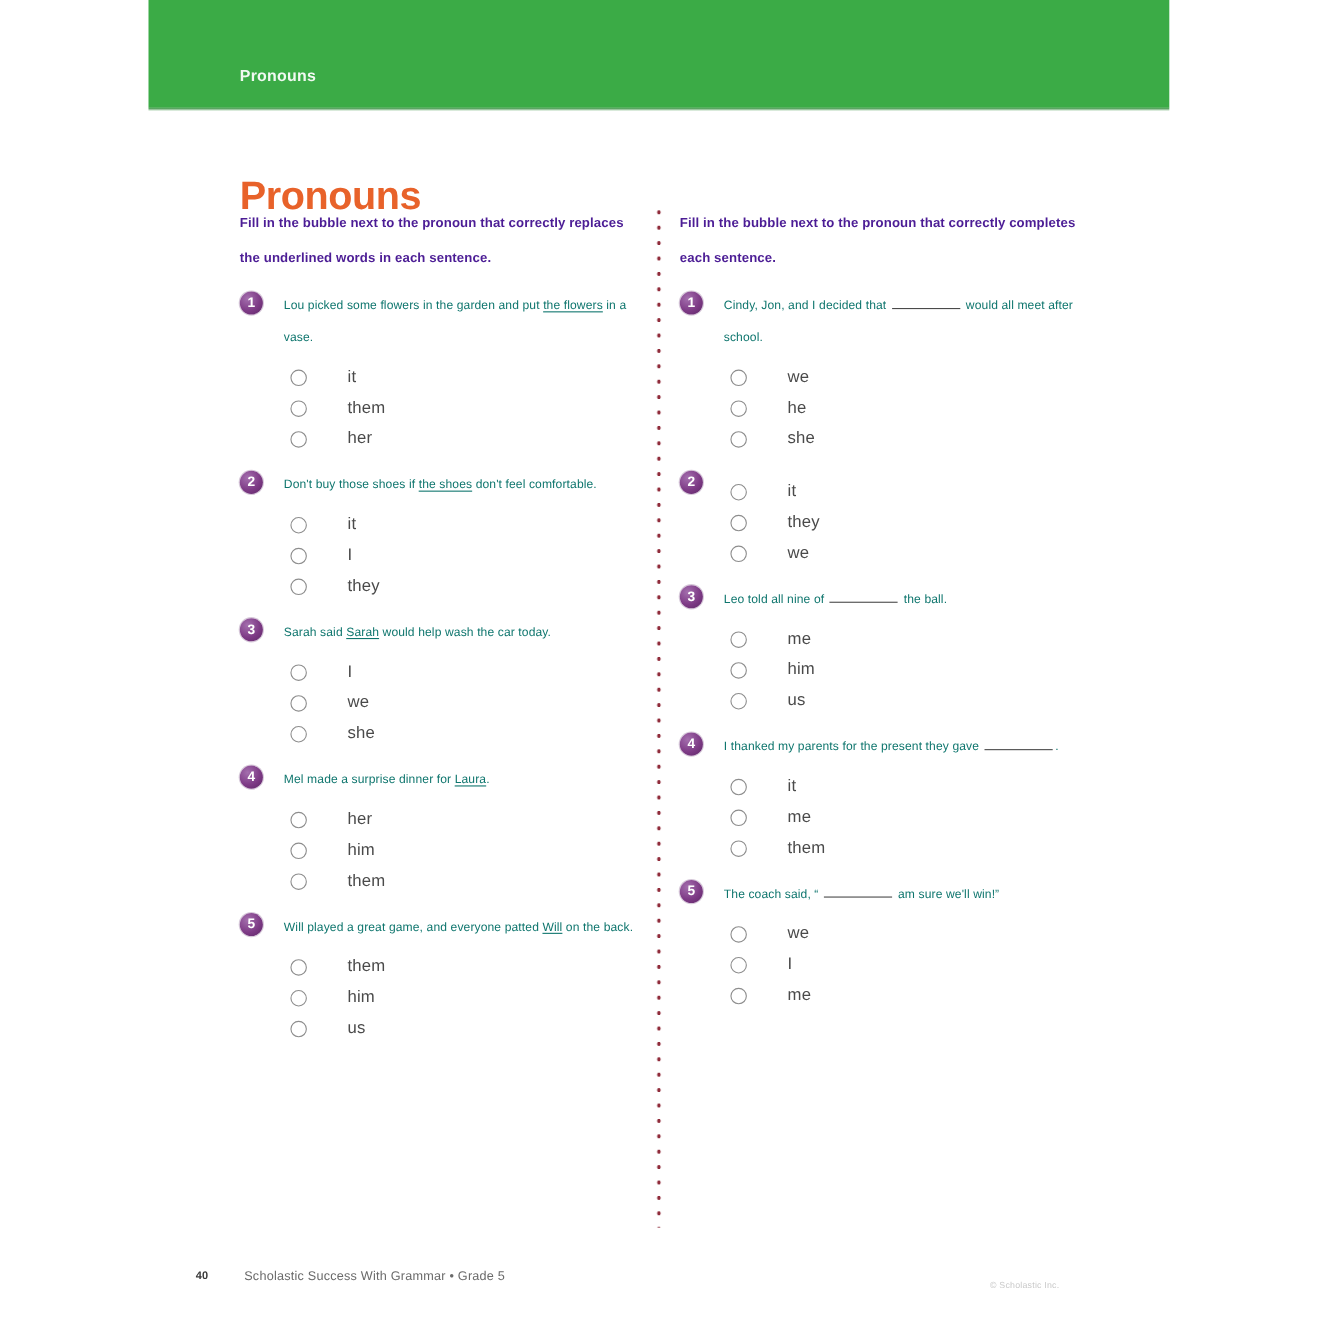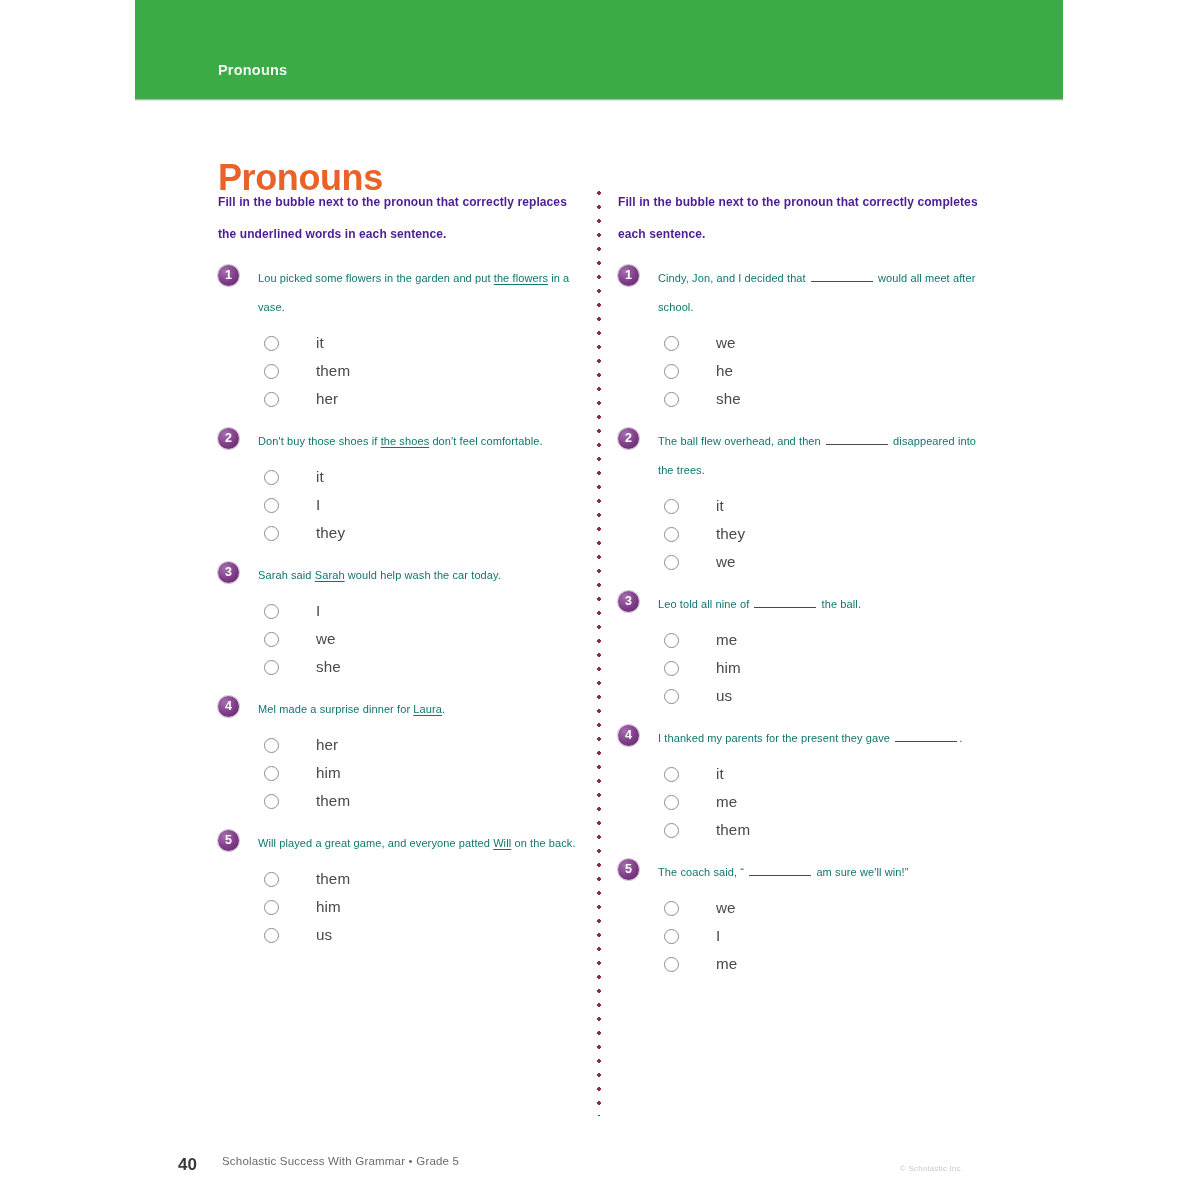--- a/index.html
+++ b/index.html
@@ -152,21 +152,21 @@
     font-size: 15.2px;
     color: #4a4a4a;
     letter-spacing: 0.1px;
   }
 
   
   .footer-page {
     position: absolute;
     left: 178px;
     top: 1155px;
-    font-size: 17px;
+    font-size: 10px;
     font-weight: bold;
     color: #3a3a3a;
   }
   .footer-title {
     position: absolute;
     left: 222px;
     top: 1155px;
     font-size: 11.5px;
     color: #6a6a6a;
     letter-spacing: 0.2px;
@@ -305,21 +305,20 @@
               <span class="choice-label">he</span>
             </div>
             <div class="choice">
               <span class="bubble"></span>
               <span class="choice-label">she</span>
             </div>
           </div>
         </div>
         <div class="question">
           <div class="qnum">2</div>
-          <div class="qtext"><span>The ball flew overhead, and then </span><span class="blank"></span><span> disappeared into the trees.</span></div>
           <div class="choices">
             <div class="choice">
               <span class="bubble"></span>
               <span class="choice-label">it</span>
             </div>
             <div class="choice">
               <span class="bubble"></span>
               <span class="choice-label">they</span>
             </div>
             <div class="choice">

